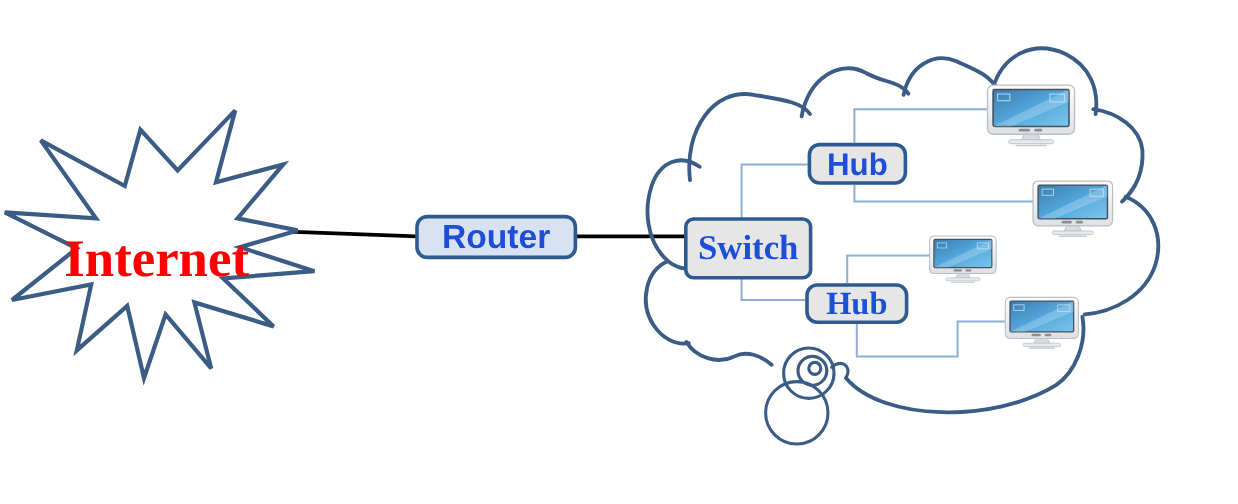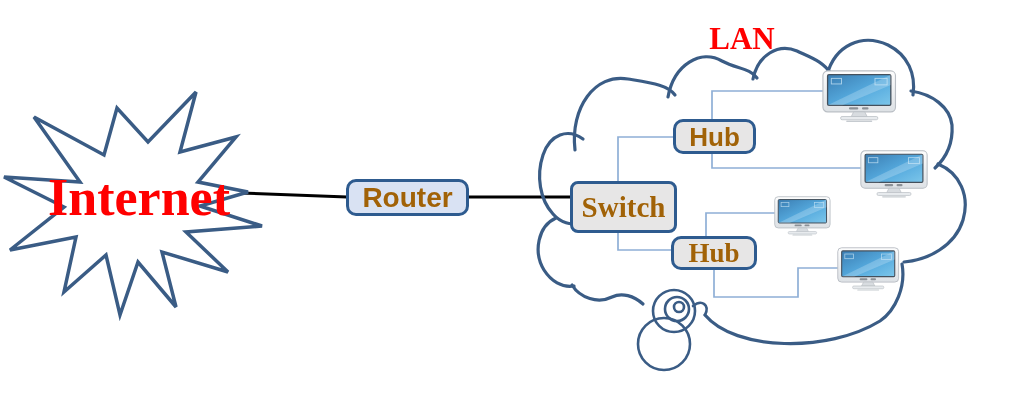--- a/index.html
+++ b/index.html
@@ -11,37 +11,37 @@
     font-family:"Liberation Sans",sans-serif;
   }
   #scene{position:absolute;left:0;top:0;}
   .node{
     position:absolute;
     display:flex;align-items:center;justify-content:center;
     box-sizing:border-box;
     border:3px solid #2e5b8f;
     background:#e7e6e6;
   }
-  .node span{color:#a16207;font-weight:bold;line-height:1;white-space:nowrap;}
+  .node span{color:#1d4ed8;font-weight:bold;line-height:1;white-space:nowrap;}
   .sans span{font-family:"Liberation Sans",sans-serif;}
   .serif span{font-family:"Liberation Serif",serif;}
-  #router-node{left:346px;top:179px;width:123px;height:37px;border-radius:10px;background:#d9e2f3;}
+  #router-node{left:346px;top:179px;width:135px;height:37px;border-radius:10px;background:#d9e2f3;}
   #router-node span{font-size:28px;}
   #switch-node{left:570px;top:181px;width:107px;height:52px;border-radius:8px;}
   #switch-node span{font-size:29px;}
   #hub-top-node{left:673px;top:119px;width:83px;height:35px;border-radius:10px;}
   #hub-top-node span{font-size:26px;}
   #hub-bottom-node{left:671px;top:236px;width:86px;height:34px;border-radius:10px;}
   #hub-bottom-node span{font-size:27px;}
   .floating-label{
     position:absolute;color:#ff0000;font-weight:bold;
     font-family:"Liberation Serif",serif;text-align:center;line-height:1;
     white-space:nowrap;
   }
-  #internet-label{left:48px;top:172px;width:165px;font-size:52px;}
+  #internet-label{left:48px;top:194px;width:165px;font-size:44px;}
   #lan-label{left:700px;top:23px;width:84px;font-size:31px;}
 </style>
 </head>
 <body>
 
 <div id="stage">
 
   <svg id="scene" width="1032" height="420" viewBox="0 0 1032 420" xmlns="http://www.w3.org/2000/svg" xmlns:xlink="http://www.w3.org/1999/xlink">
     <defs>
       <linearGradient id="gBody" x1="0" y1="0" x2="0" y2="1">
@@ -122,15 +122,14 @@
   </div>
 
   <div id="hub-top-node" class="node sans">
     <span>Hub</span>
   </div>
 
   <div id="hub-bottom-node" class="node serif">
     <span>Hub</span>
   </div>
 
-  <div id="lan-label" class="floating-label">LAN</div>
 
 </div>
 
 </body></html>

